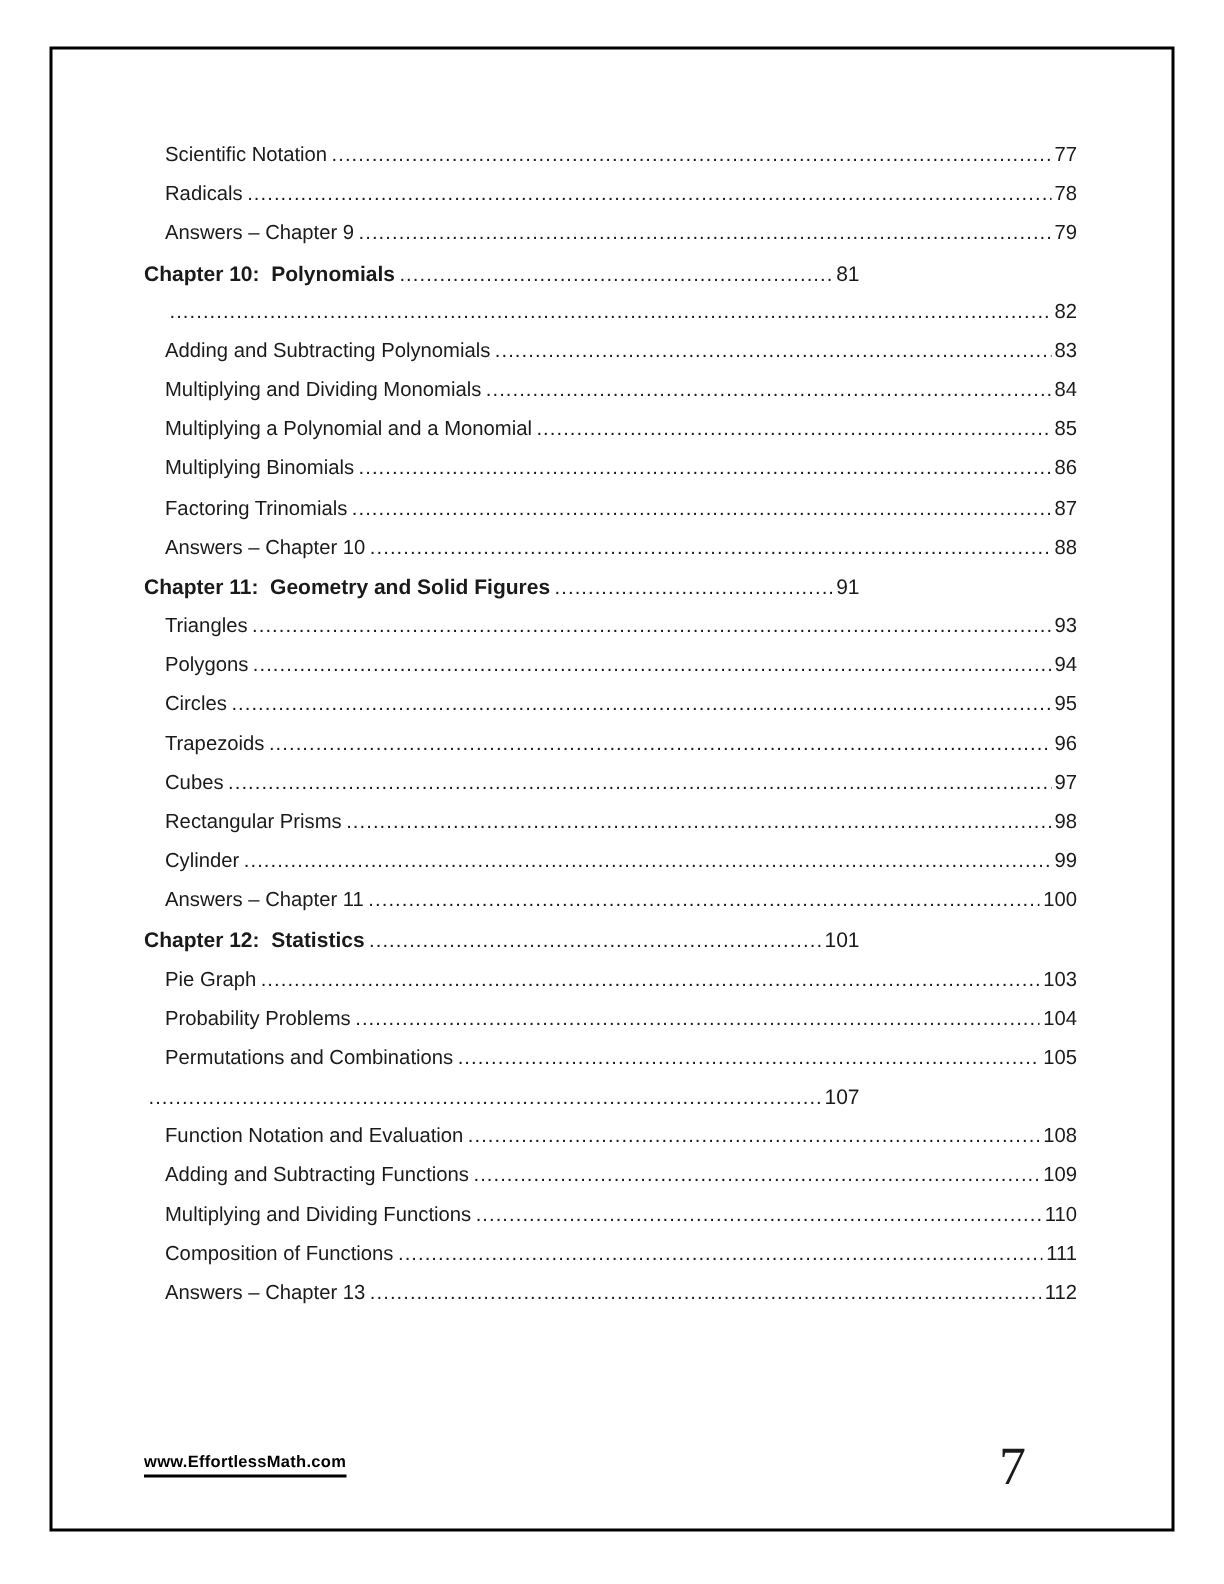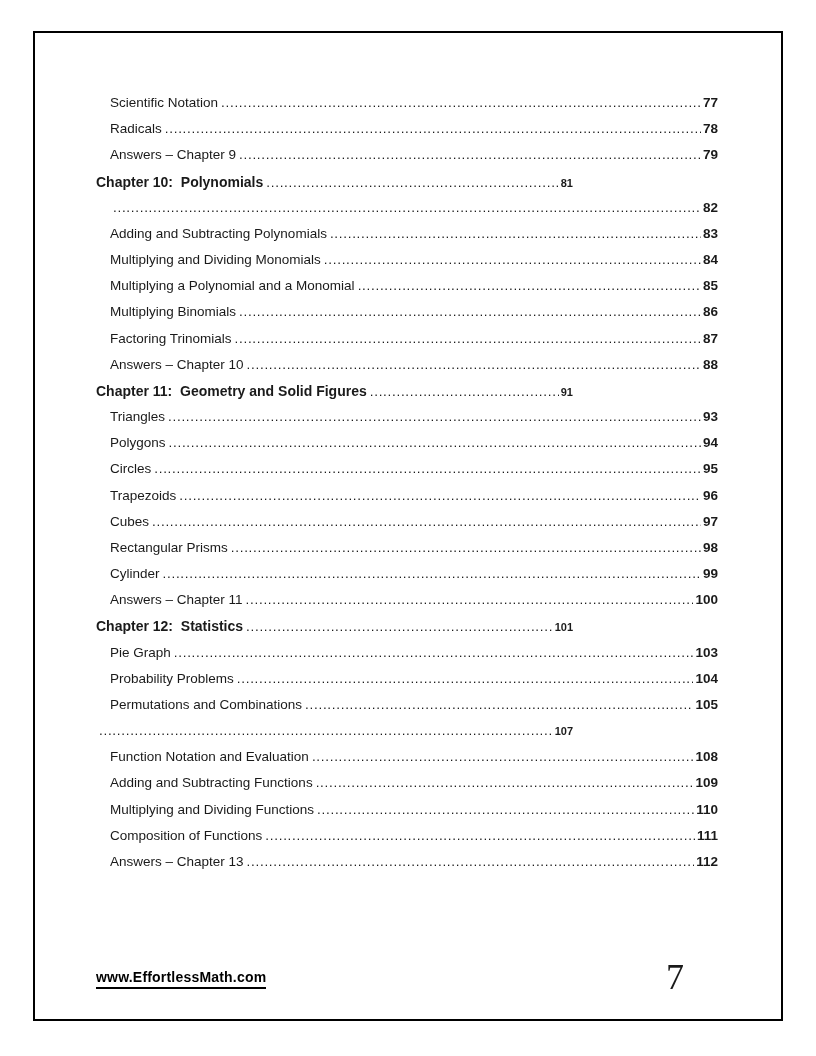--- a/index.html
+++ b/index.html
@@ -55,34 +55,34 @@
     margin-left: 3px;
     margin-right: 2px;
     font-weight: 400;
     font-size: 13.5px;
   }
   .dots::after {
     content: "................................................................................................................................................................................................";
     letter-spacing: 0.7px;
     color: #1a1a1a;
   }
-  .num { white-space: nowrap; font-weight: bold; }
-  .row.chapter .num { font-size: 11px; font-weight: 700; }
+  .num { white-space: nowrap; }
+  .row.chapter .num { font-size: 14px; font-weight: 400; }
   .footer {
     position: absolute;
     left: 61px;
     top: 926px;
     width: 588px;
     display: flex;
     justify-content: space-between;
     align-items: flex-start;
   }
   .brand {
     margin-top: 10px;
-    font-size: 14px;
+    font-size: 11px;
     font-weight: 700;
     letter-spacing: 0.2px;
     color: #000000;
     text-decoration: none;
     border-bottom: 2.5px solid #000000;
     padding-bottom: 1.5px;
     cursor: pointer;
   }
   .pagenum {
     font-family: "Liberation Serif", serif;

